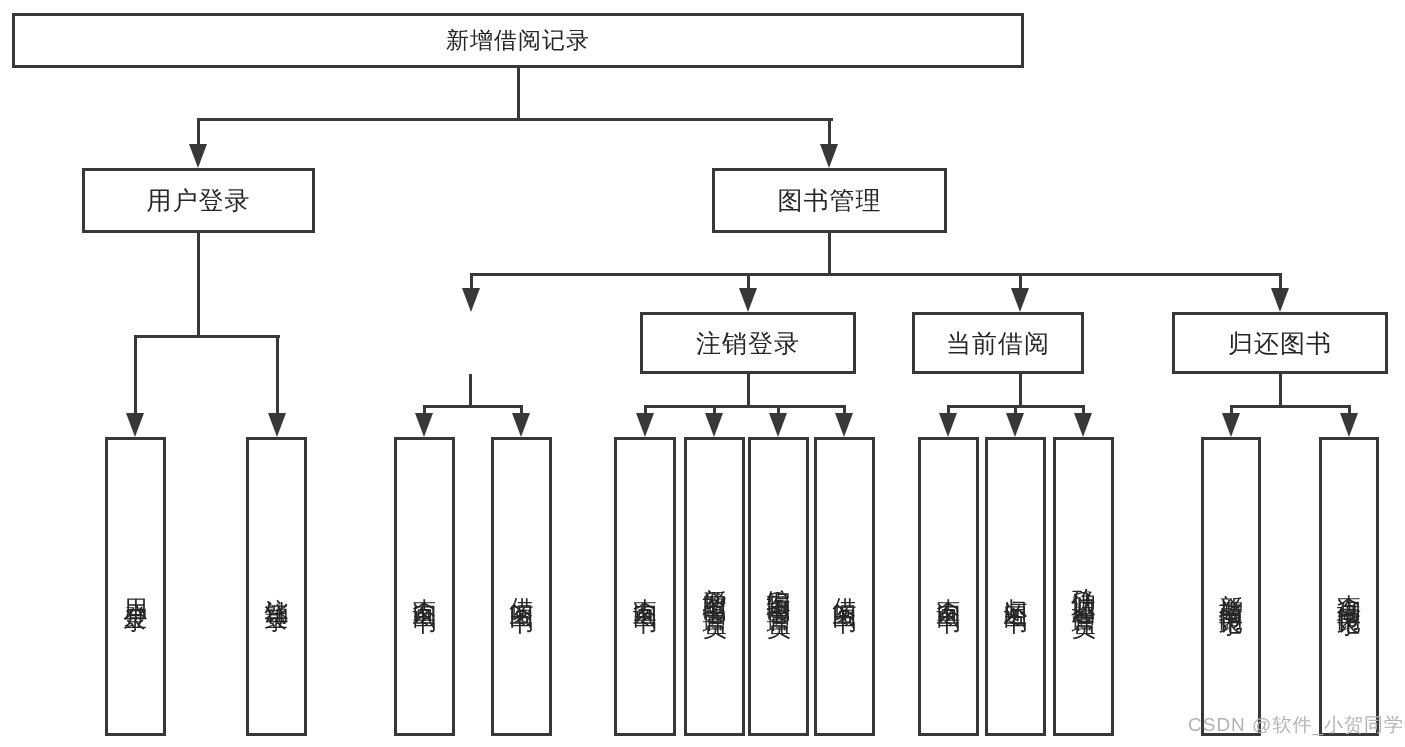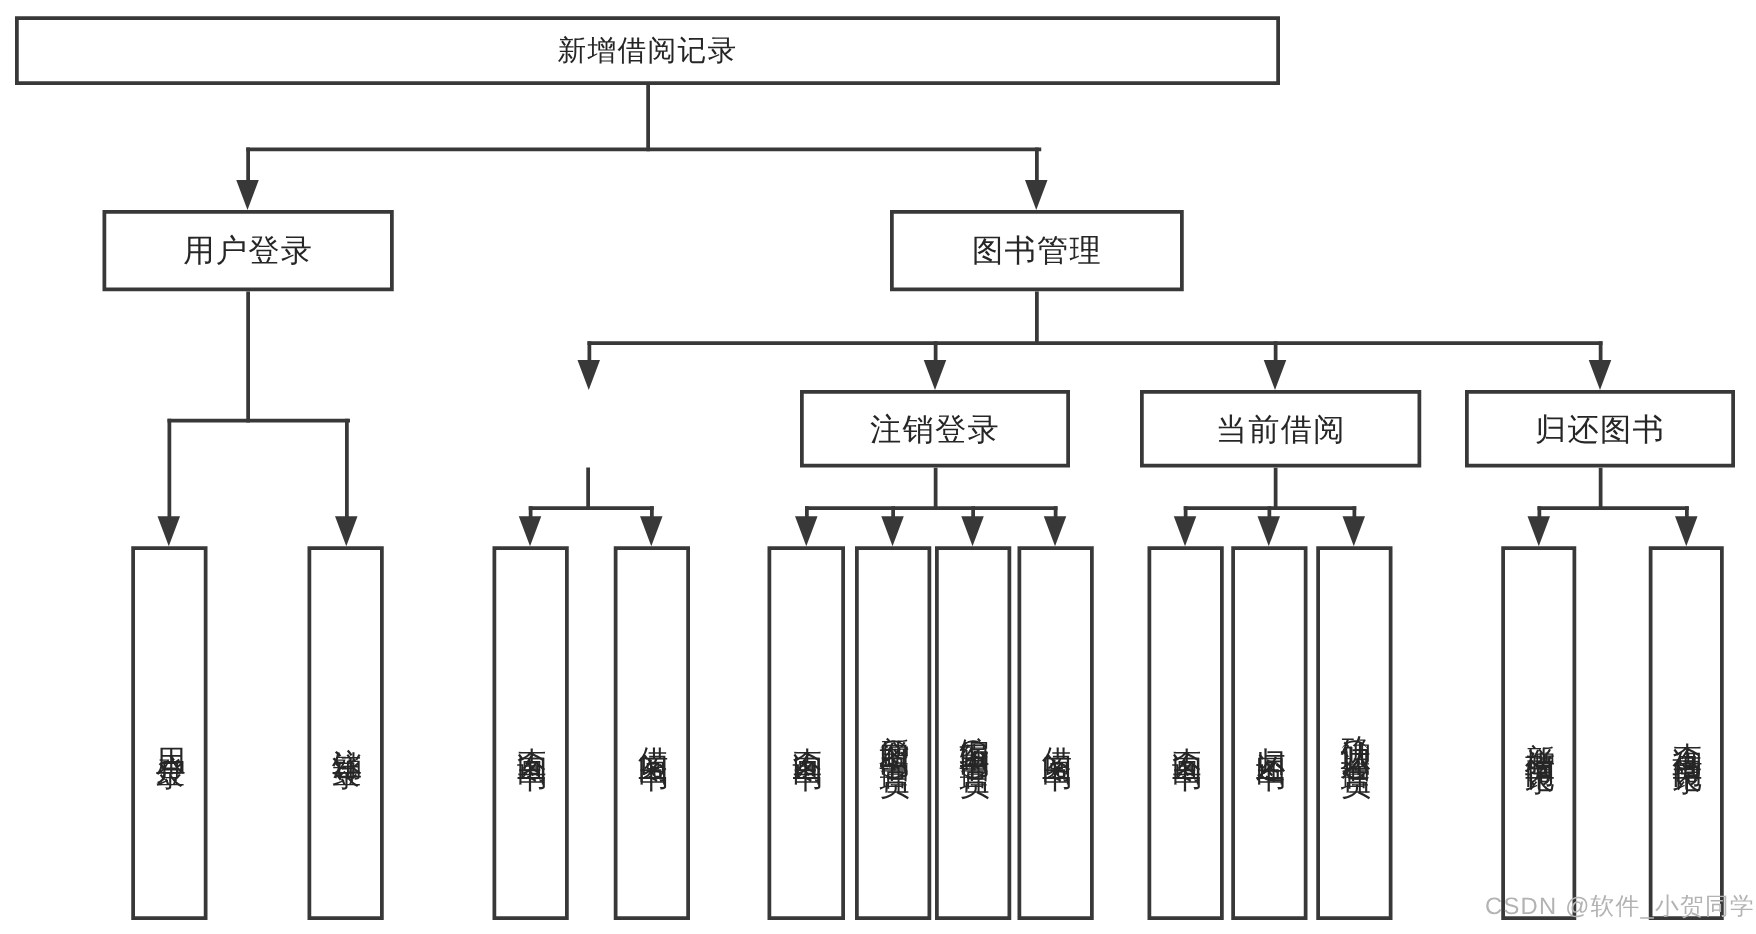--- a/index.html
+++ b/index.html
@@ -128,21 +128,21 @@
   <div class="box hbox" style="left:82px;top:168px;width:233px;height:65px;">
     <span>用户登录</span>
   </div>
   <div class="box hbox" style="left:712px;top:168px;width:235px;height:65px;">
     <span>图书管理</span>
   </div>
 
   <div class="box hbox" style="left:640px;top:312px;width:216px;height:62px;">
     <span>注销登录</span>
   </div>
-  <div class="box hbox" style="left:912px;top:312px;width:225px;height:62px;">
+  <div class="box hbox" style="left:912px;top:312px;width:172px;height:62px;">
     <span>当前借阅</span>
   </div>
   <div class="box hbox" style="left:1172px;top:312px;width:216px;height:62px;">
     <span>归还图书</span>
   </div>
 
   <div class="box vbox" style="left:105px;top:437px;width:61px;height:299px;">
     <span>用户登录</span>
   </div>
   <div class="box vbox" style="left:246px;top:437px;width:61px;height:299px;">

